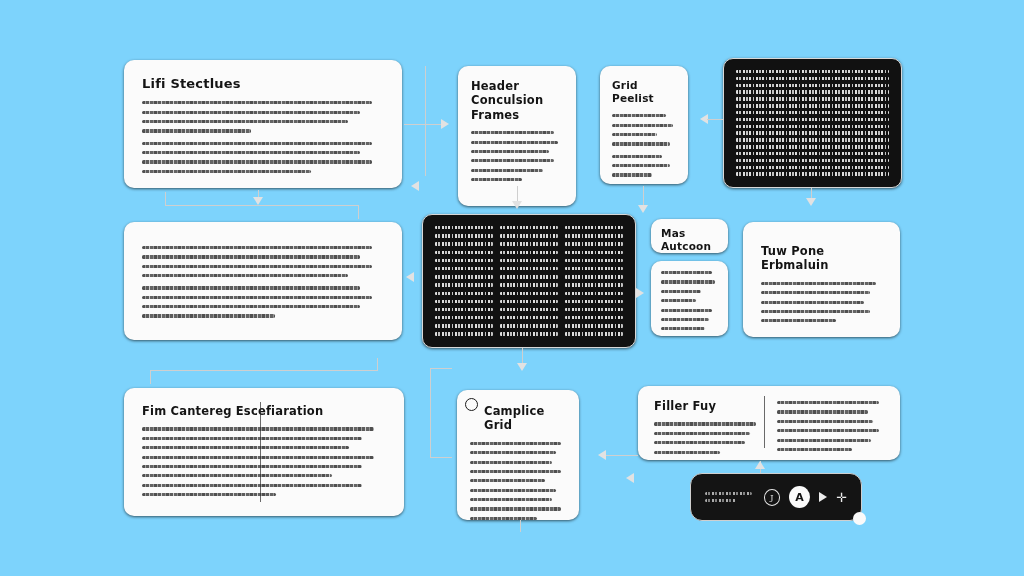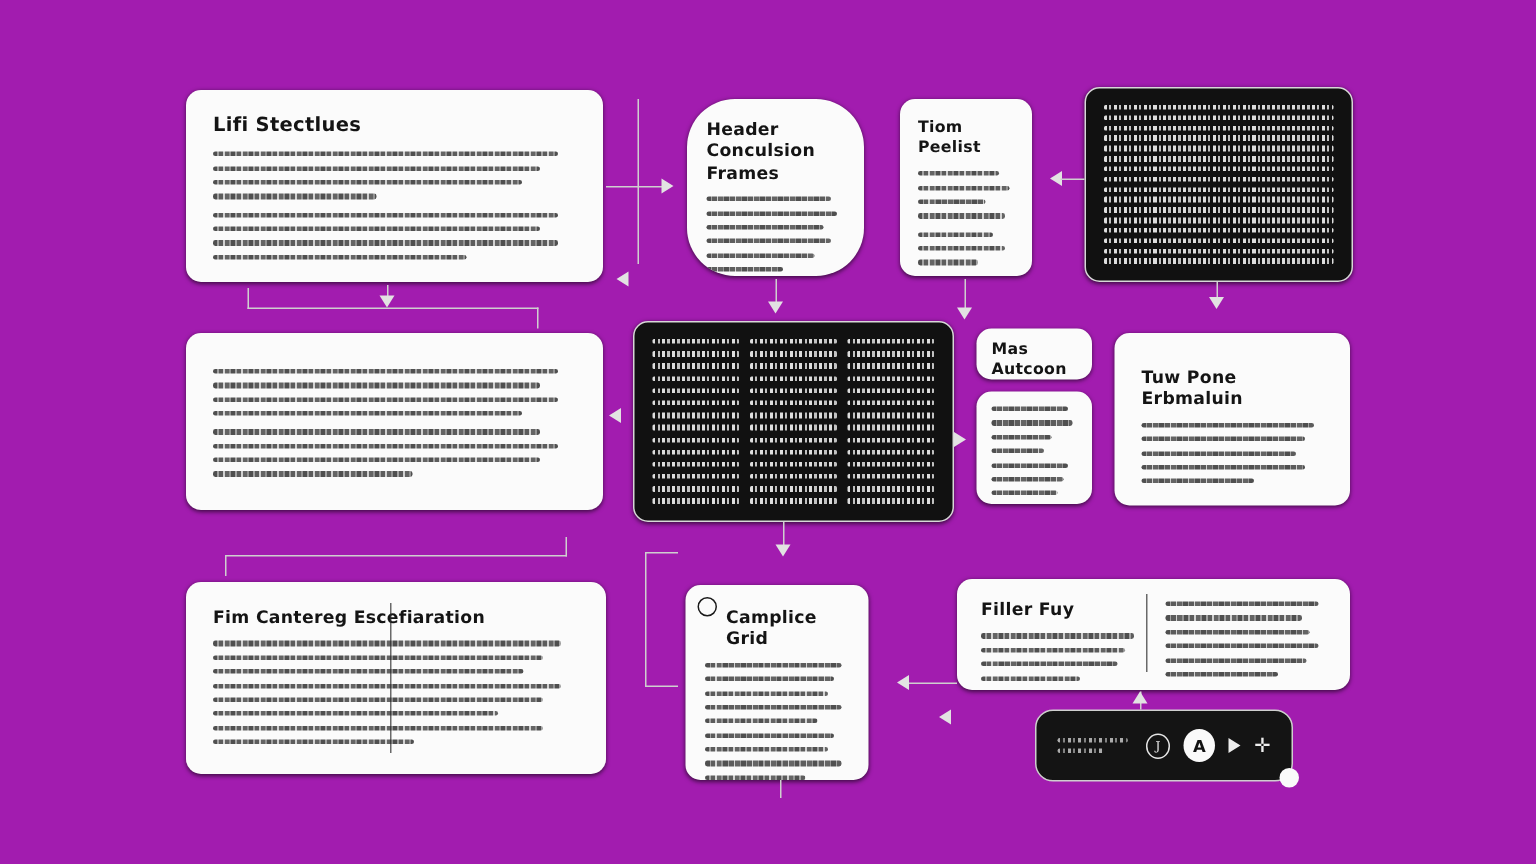--- a/index.html
+++ b/index.html
@@ -1,18 +1,18 @@
 <!DOCTYPE html>
 <html><head>
 <meta charset="utf-8">
 <style>
   html,body{margin:0;padding:0;background:#0e0e0e;}
   body{width:1024px;height:576px;overflow:hidden;
        font-family:"DejaVu Sans",sans-serif;}
-  #canvas{position:relative;width:1024px;height:576px;background:#a21caf;}
+  #canvas{position:relative;width:1024px;height:576px;background:#7dd3fc;}
 
   .card{position:absolute;background:#fbfbfb;border-radius:10px;
         box-shadow:0 1px 3px rgba(0,0,0,.6);overflow:hidden;}
   .card.dark{background:#111;border:1.5px solid #d8d8d8;}
 
   .h{font-weight:700;color:#141414;letter-spacing:.2px;line-height:1.25;
      filter:blur(.35px);}
   .h.big{font-size:13px;}
   .h.mid{font-size:11.5px;}
   .h.sm{font-size:10.5px;}
@@ -87,34 +87,34 @@
         <div class="ln w45"></div>
     </div>
     <div class="para">
       <div class="ln w95"></div>
         <div class="ln w90"></div>
         <div class="ln w95"></div>
         <div class="ln w70"></div>
     </div>
   </div>
 
-  <div class="card" style="left:458px;top:66px;width:118px;height:118px;padding:13px 13px;box-sizing:border-box;border-radius:32px;">
+  <div class="card" style="left:458px;top:66px;width:118px;height:140px;padding:13px 13px;box-sizing:border-box;">
     <div class="h mid">Header Conculsion Frames</div>
     <div class="para">
       <div class="ln w90"></div>
         <div class="ln w95"></div>
         <div class="ln w85"></div>
       <div class="ln w90"></div>
         <div class="ln w78"></div>
         <div class="ln w55"></div>
     </div>
   </div>
 
   <div class="card" style="left:600px;top:66px;width:88px;height:118px;padding:13px 12px;box-sizing:border-box;">
-    <div class="h sm">Tiom Peelist</div>
+    <div class="h sm">Grid Peelist</div>
     <div class="para">
       <div class="ln w85"></div>
         <div class="ln w95"></div>
         <div class="ln w70"></div>
         <div class="ln w90"></div>
     </div>
     <div class="para">
       <div class="ln w78"></div>
         <div class="ln w90"></div>
         <div class="ln w62"></div>

